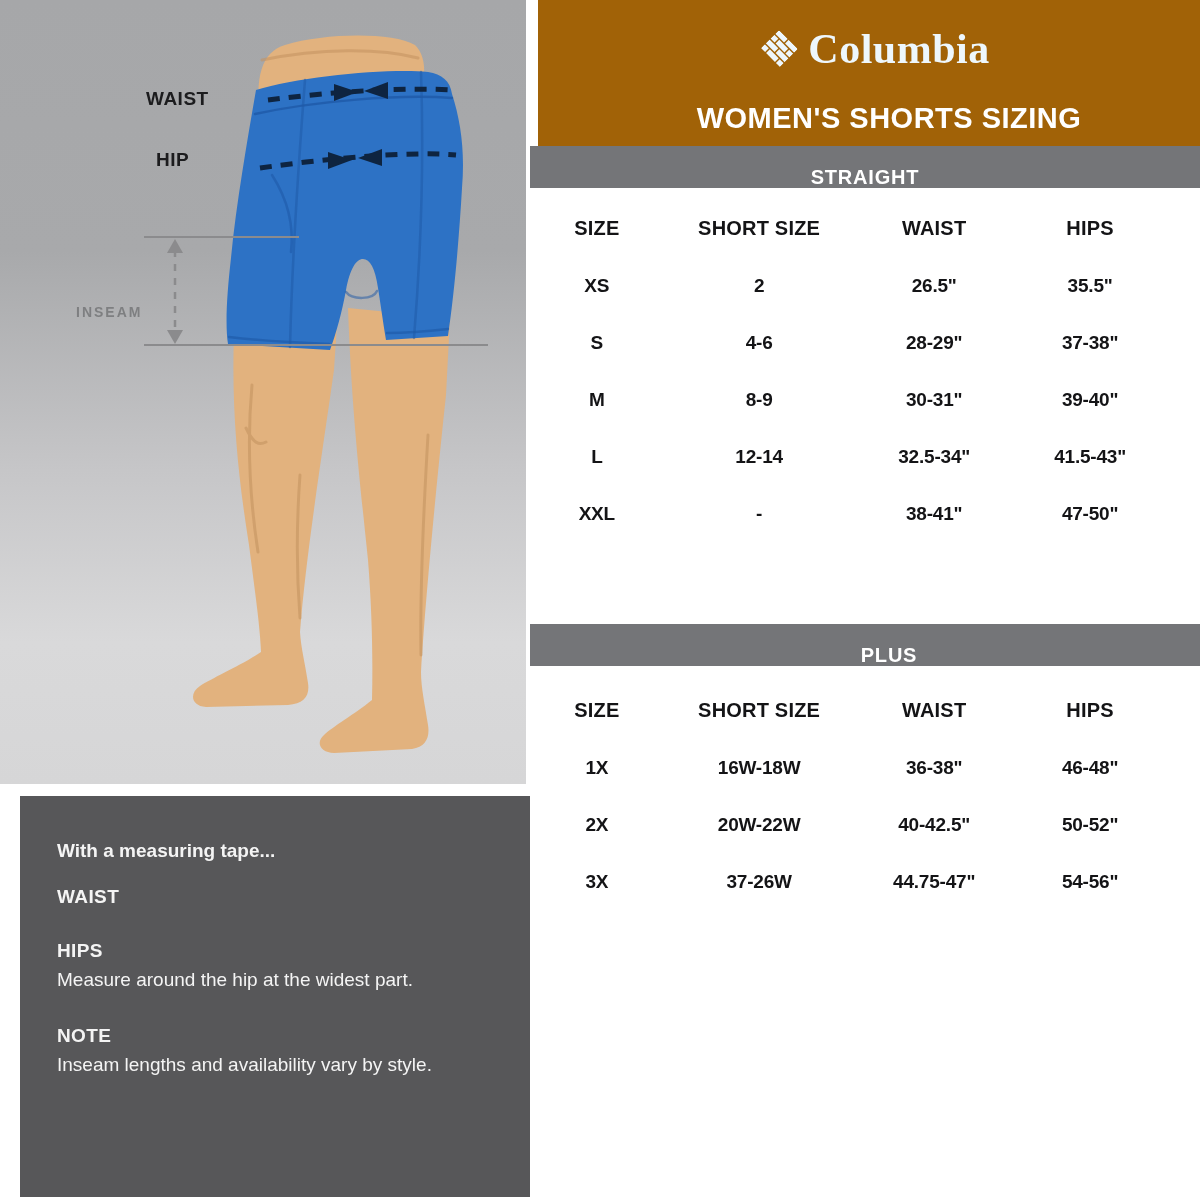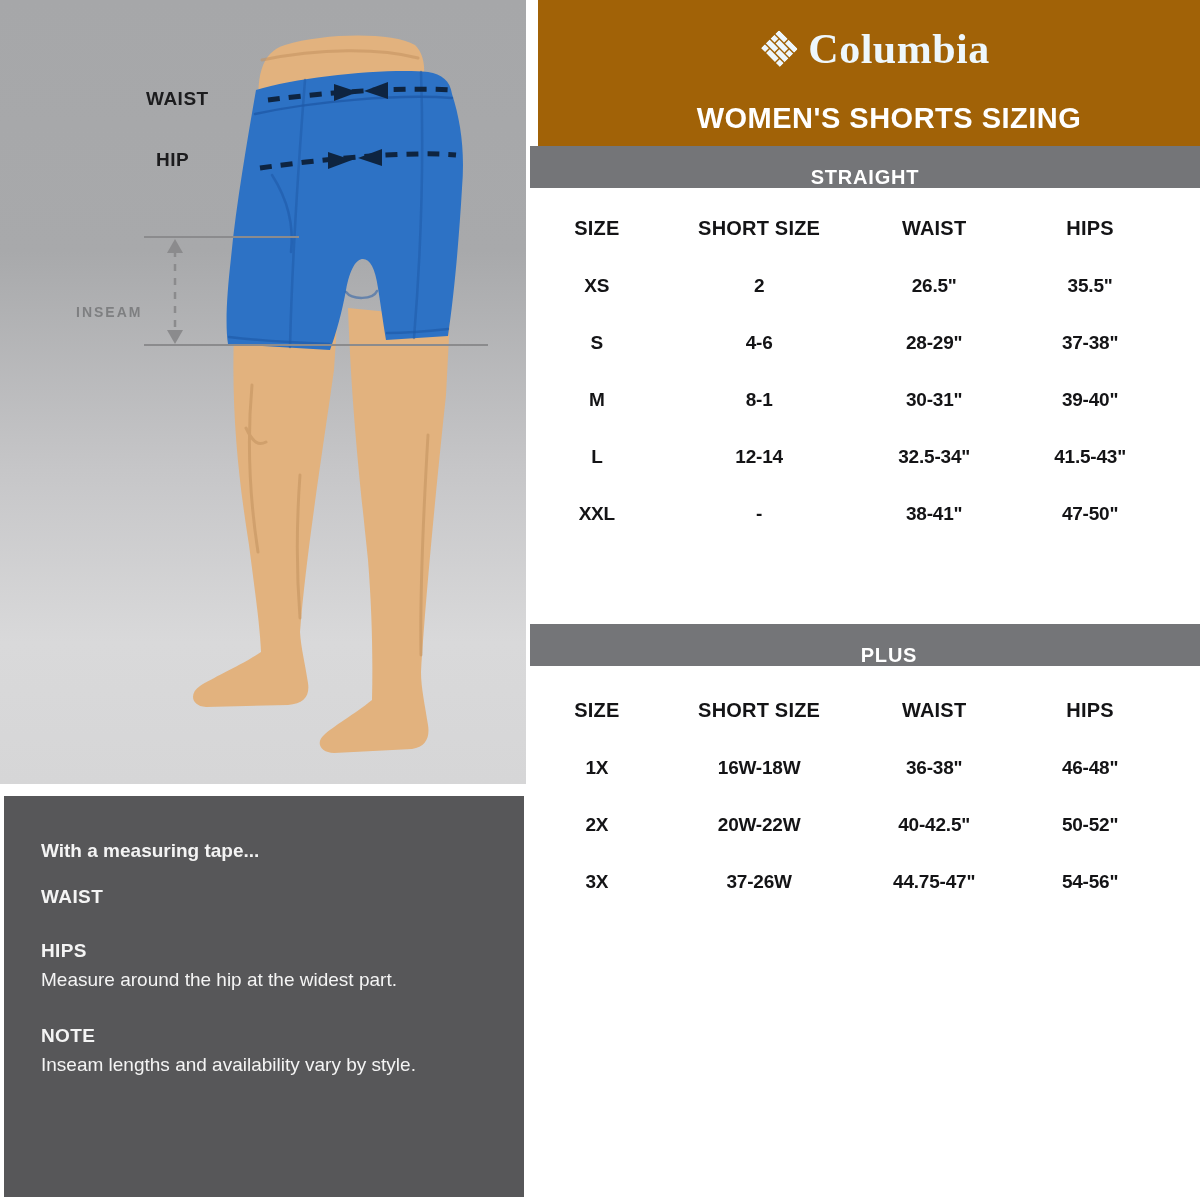--- a/index.html
+++ b/index.html
@@ -9,21 +9,21 @@
   
   .illus-panel{position:absolute;left:0;top:0;width:526px;height:784px;
     background:linear-gradient(180deg,#a6a7a9 0%,#a8a9ab 32%,#c6c6c8 60%,#d9d9da 82%,#d6d6d7 100%);}
   .illus-panel svg{position:absolute;left:0;top:0;}
   .illus-label{position:absolute;color:#1c1c1e;font-weight:800;font-size:19px;letter-spacing:.5px;}
   .illus-label.waist{left:146px;top:88px;}
   .illus-label.hip{left:156px;top:149px;}
   .illus-label.inseam{left:76px;top:280px;color:#7e7f81;font-weight:700;letter-spacing:2px;font-size:14px;margin-top:24px;}
 
   
-  .instructions{position:absolute;left:4px;top:796px;width:520px;height:401px;background:#575759;
+  .instructions{position:absolute;left:20px;top:796px;width:520px;height:401px;background:#575759;
     color:#f4f4f4;box-sizing:border-box;padding:44px 26px 0 37px;}
   .instructions .intro{margin:0 0 24px 0;font-size:19px;font-weight:600;}
   .instructions h3{margin:0 0 4px 0;font-size:19px;font-weight:800;letter-spacing:.4px;}
   .instructions p.body{margin:0;font-size:19px;font-weight:500;line-height:27px;max-width:455px;}
   .instructions .block{margin-bottom:32px;}
 
   
   .right-panel{position:absolute;left:530px;top:0;width:670px;height:1200px;background:#fff;}
   .blue-header{position:absolute;left:8px;top:0;width:100%;height:146px;background:#a16207;color:#fff;}
   .brand-row{position:absolute;left:0;top:26px;width:100%;display:flex;align-items:center;justify-content:center;gap:6px;}
@@ -180,21 +180,21 @@
         <span class="c">35.5"</span>
       </div>
       <div class="trow">
         <span class="c">S</span>
         <span class="c">4-6</span>
         <span class="c">28-29"</span>
         <span class="c">37-38"</span>
       </div>
       <div class="trow">
         <span class="c">M</span>
-        <span class="c">8-1</span>
+        <span class="c">8-9</span>
         <span class="c">30-31"</span>
         <span class="c">39-40"</span>
       </div>
       <div class="trow">
         <span class="c">L</span>
         <span class="c">12-14</span>
         <span class="c">32.5-34"</span>
         <span class="c">41.5-43"</span>
       </div>
       <div class="trow">

